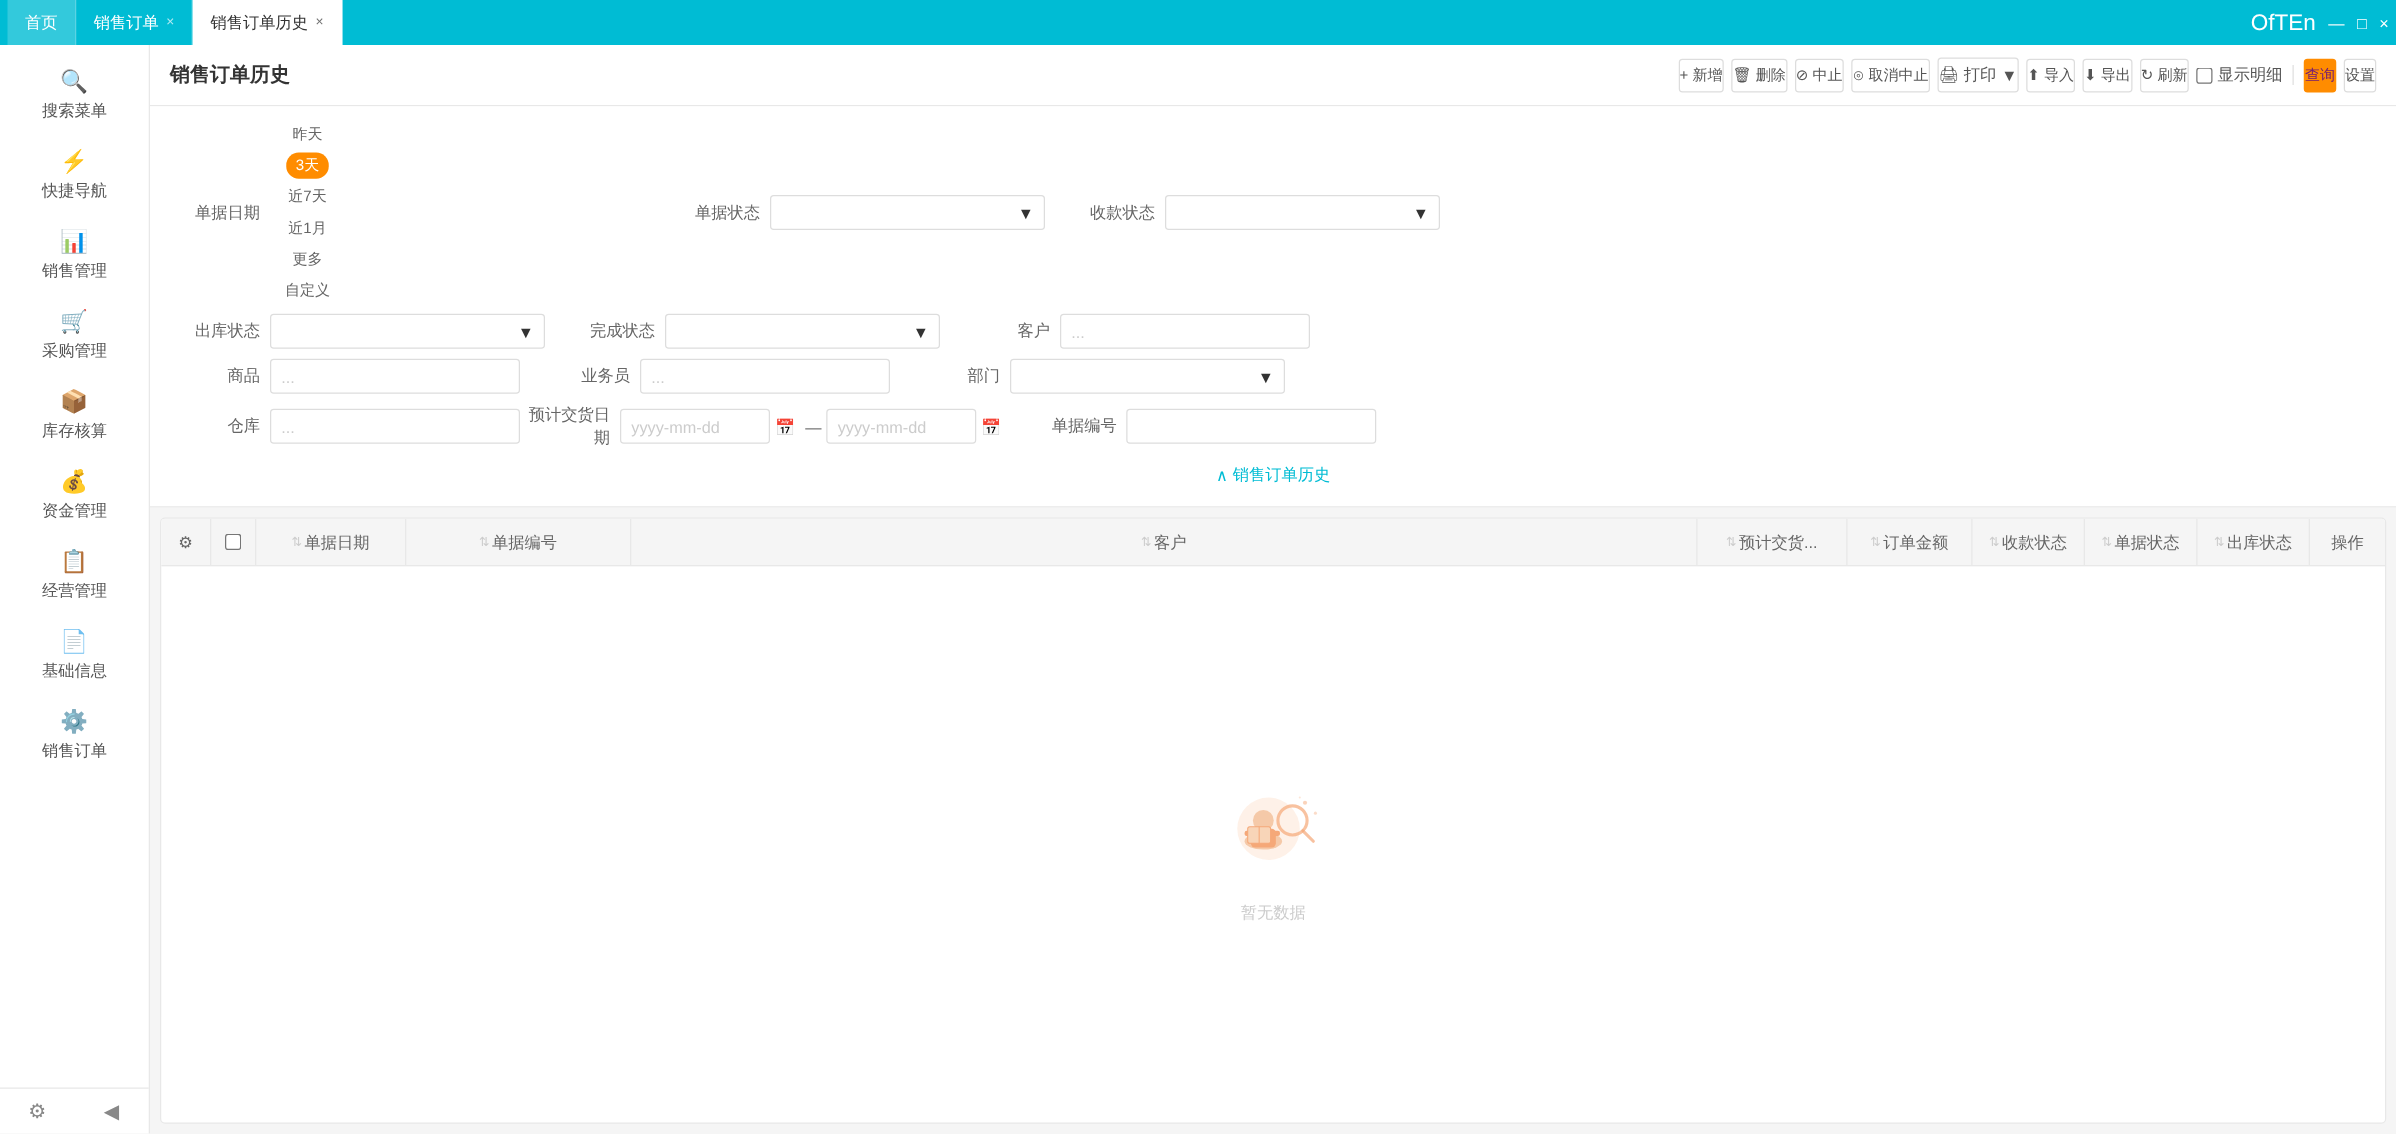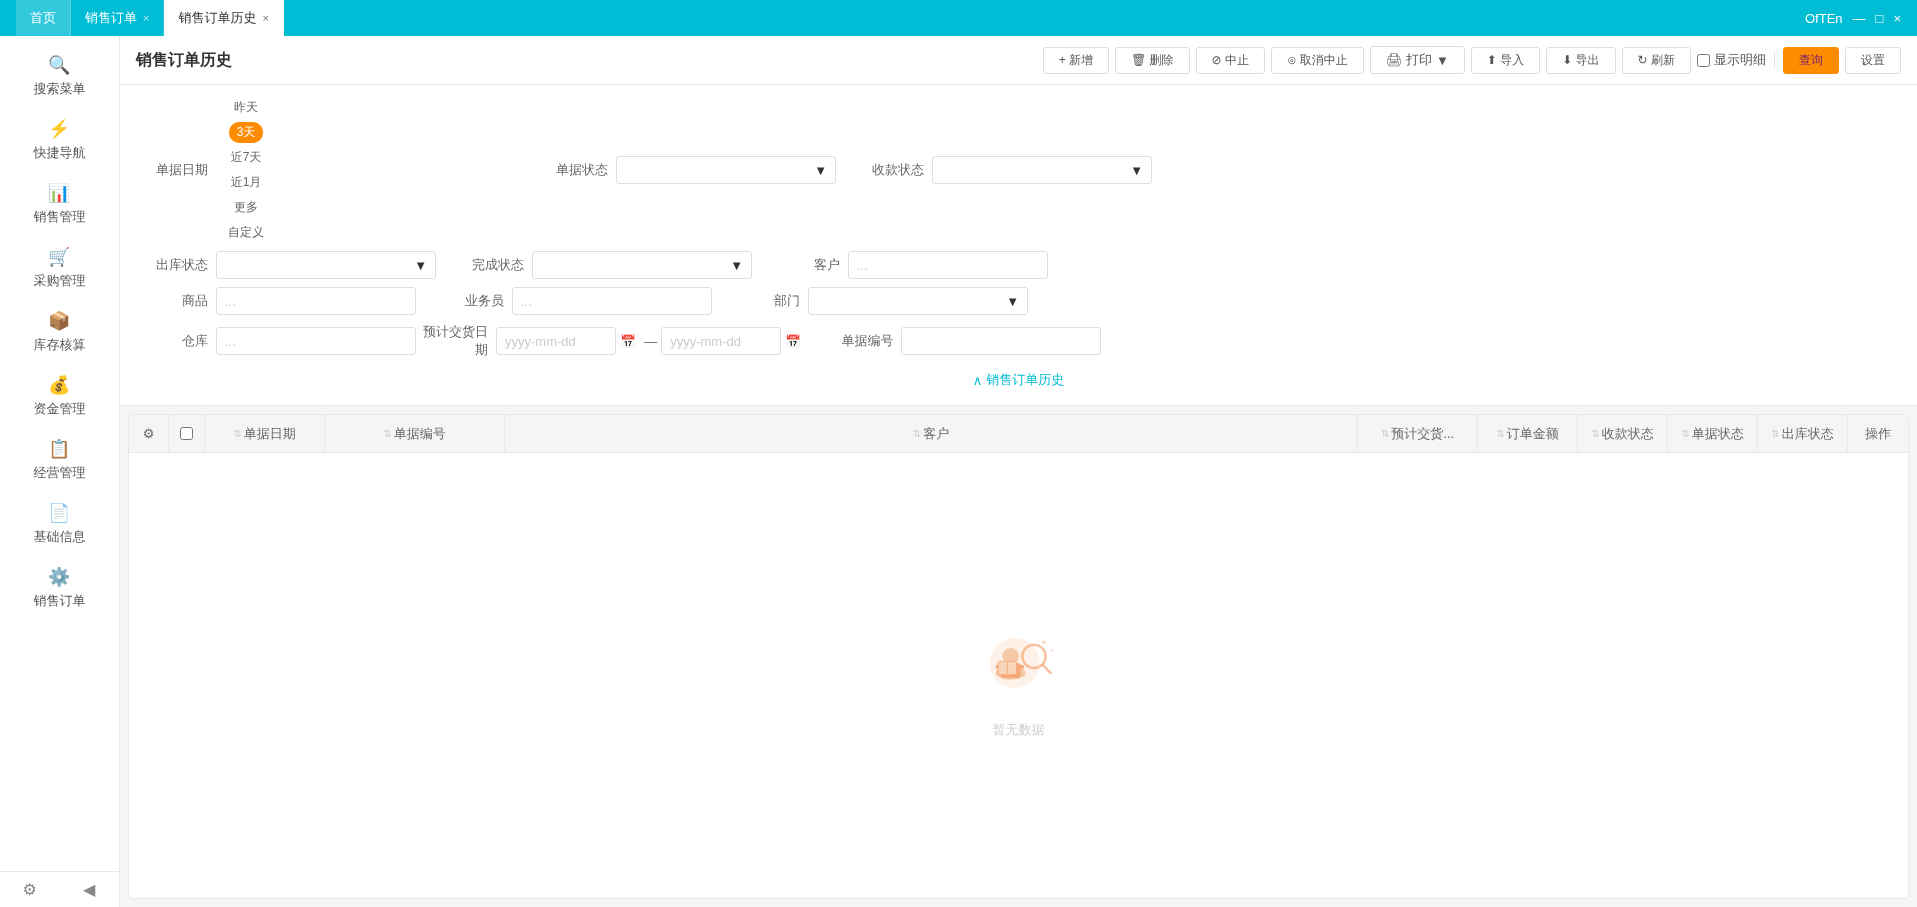--- a/index.html
+++ b/index.html
@@ -4,21 +4,21 @@
   <style>
     * { box-sizing: border-box; margin: 0; padding: 0; font-family: 'Microsoft YaHei', Arial, sans-serif; font-size: 13px; }
     body { display: flex; flex-direction: column; height: 907px; overflow: hidden; background: #f5f5f5; }
 
     
     .top-bar {
       height: 36px;
       background: #00bcd4;
       display: flex;
       align-items: center;
-      padding: 0 16px;
+      padding: 0 6px;
       flex-shrink: 0;
     }
     .tab-item {
       height: 36px;
       display: flex;
       align-items: center;
       padding: 0 14px;
       color: #fff;
       cursor: pointer;
       font-size: 13px;
@@ -110,21 +110,21 @@
     .page-title {
       font-size: 16px;
       font-weight: bold;
       color: #333;
       flex: 1;
     }
     .toolbar-btn {
       display: flex;
       align-items: center;
       gap: 4px;
-      padding: 4px 15px;
+      padding: 4px 0;
       border: 1px solid #ddd;
       background: #fff;
       border-radius: 3px;
       cursor: pointer;
       color: #555;
       font-size: 12px;
       white-space: nowrap;
     }
     .toolbar-btn.primary {
       background: #ff8c00;
@@ -332,21 +332,21 @@
   </div>
   <div class="tab-item">
     <span>销售订单</span>
     <span class="close-icon">×</span>
   </div>
   <div class="tab-item active">
     <span>销售订单历史</span>
     <span class="close-icon">×</span>
   </div>
   <div class="top-bar-right">
-    <span style="color:#fff; font-size:13px;">OfTEn</span>
+    <span style="color:#fff; font-size:18px;">OfTEn</span>
     <span style="cursor:pointer;">—</span>
     <span style="cursor:pointer;">□</span>
     <span style="cursor:pointer;">×</span>
   </div>
 </div>
 
 <div class="main-layout">
 
   <div class="sidebar">
     <div class="sidebar-item">

